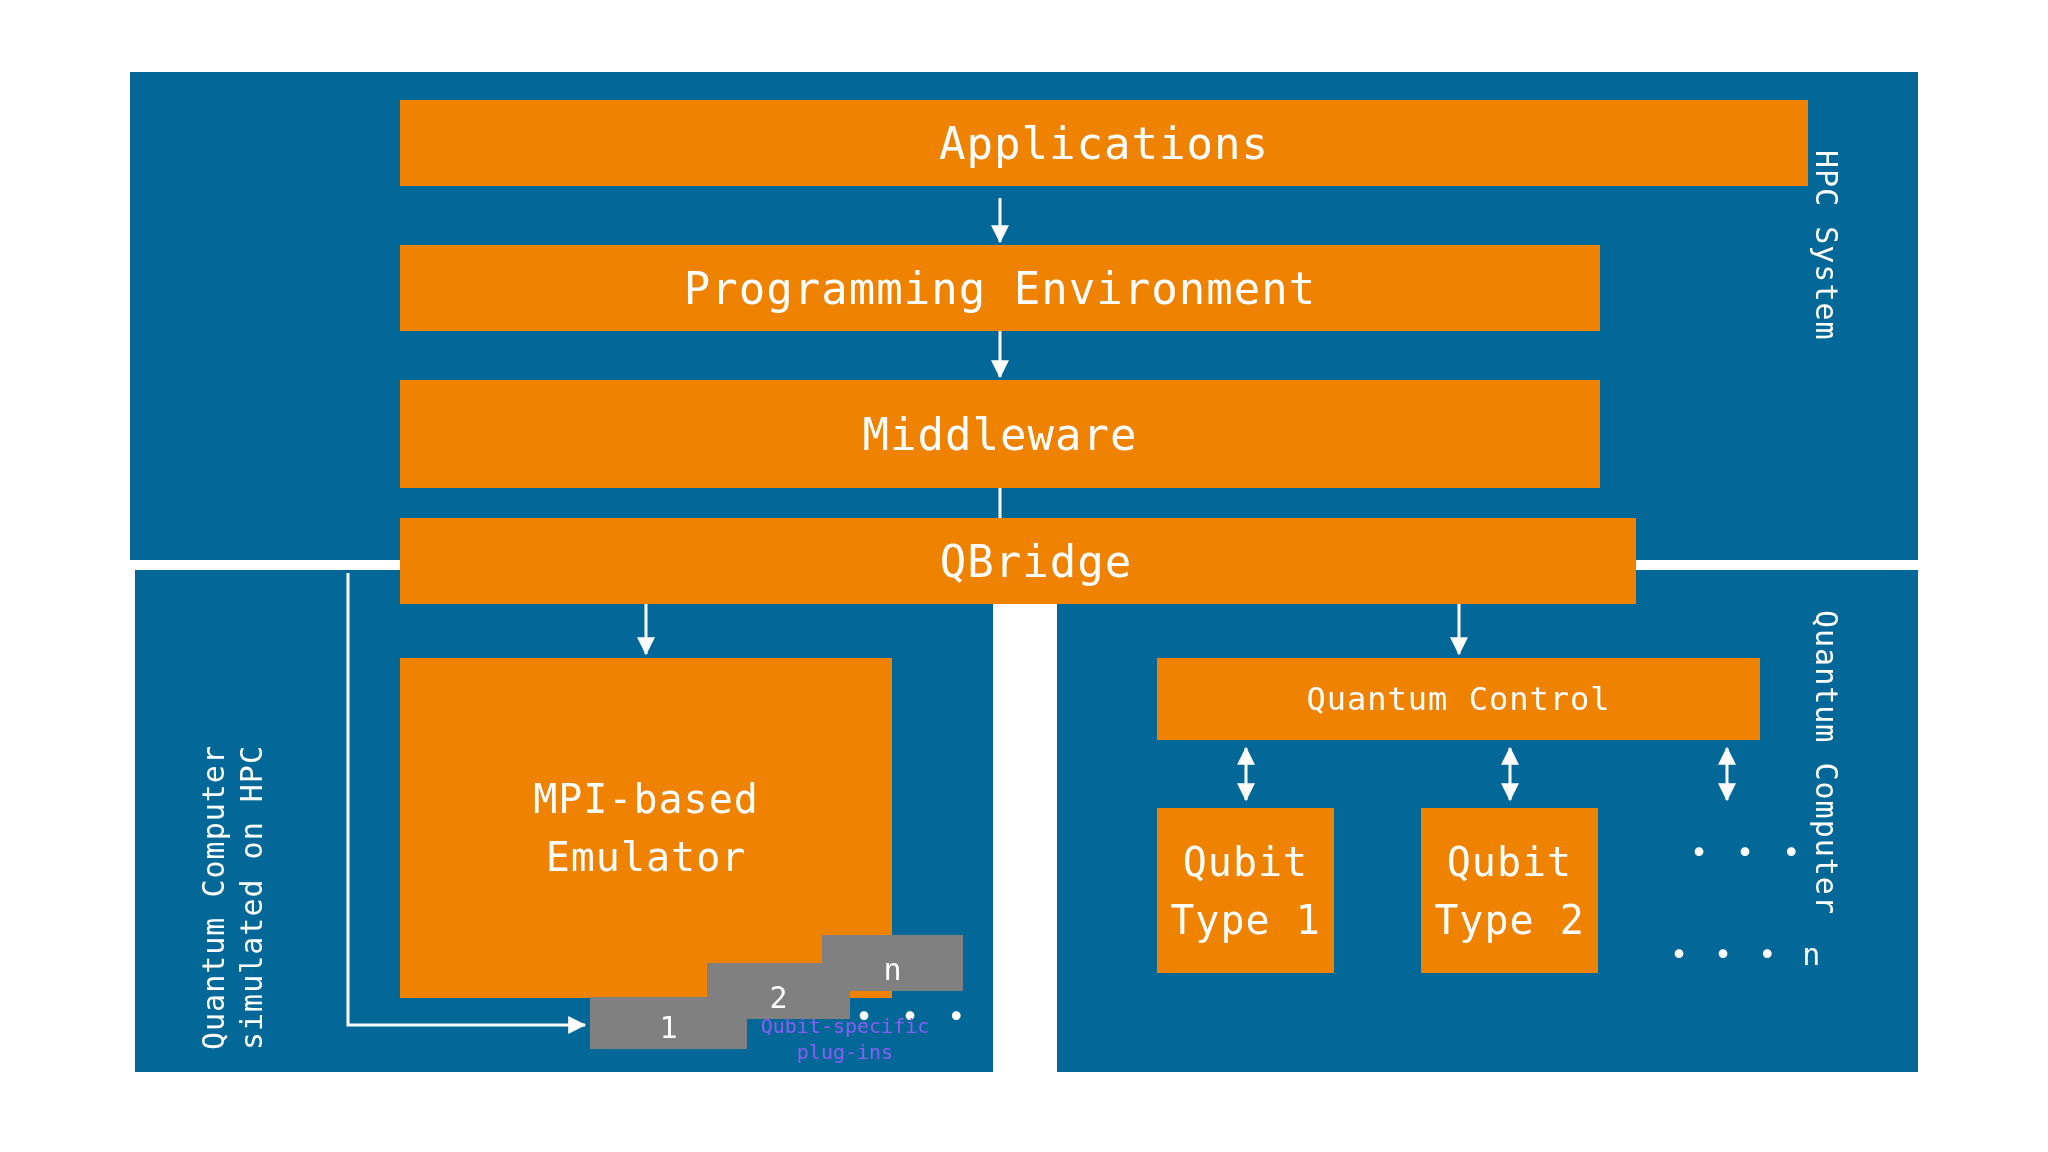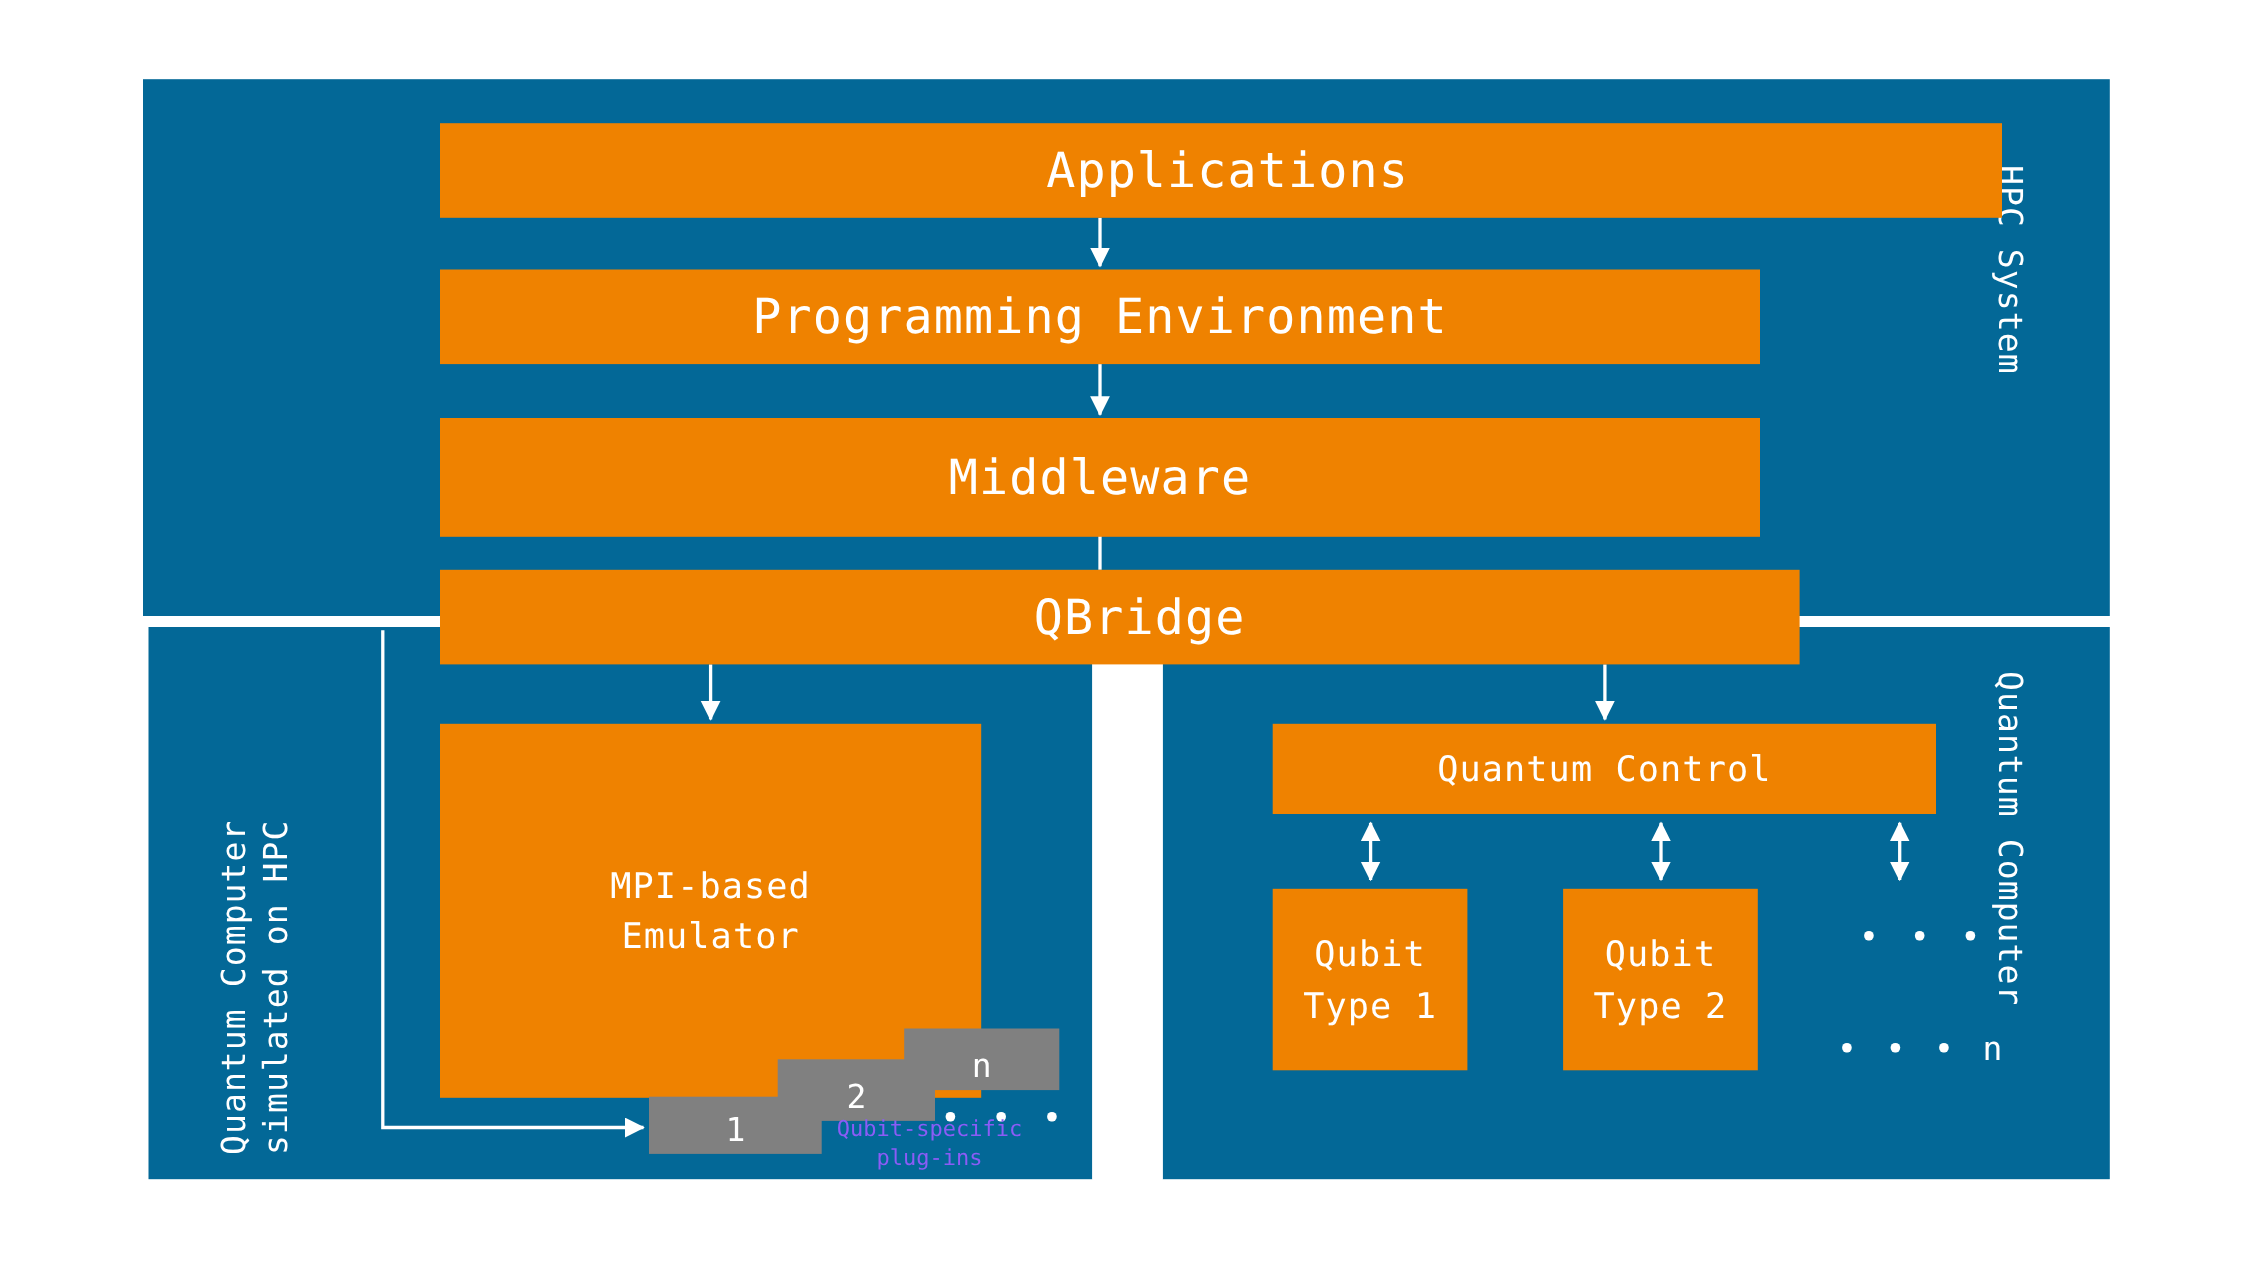--- a/index.html
+++ b/index.html
@@ -69,36 +69,36 @@
     position: absolute;
     background: #EF8200;
     color: #ffffff;
     display: flex;
     align-items: center;
     justify-content: center;
     font-size: 44px;
     letter-spacing: 1px;
     z-index: 4;
   }
-  #bar-applications { left: 400px; top: 112px; width: 1408px; height: 86px; padding-left: 12px; }
+  #bar-applications { left: 400px; top: 100px; width: 1408px; height: 86px; }
   #bar-progenv      { left: 400px; top: 245px; width: 1200px; height: 86px; }
   #bar-middleware   { left: 400px; top: 380px; width: 1200px; height: 108px; }
   #bar-qbridge      { left: 400px; top: 518px; width: 1200px; height: 86px; padding-left: 36px; }
 
   
   .obox {
     position: absolute;
     background: #EF8200;
     color: #ffffff;
     display: flex;
     flex-direction: column;
     align-items: center;
     justify-content: center;
     text-align: center;
-    font-size: 32px;
+    font-size: 40px;
     line-height: 1.45;
     letter-spacing: 1px;
     z-index: 4;
   }
   #box-emulator      { left: 400px;  top: 658px; width: 492px; height: 340px; }
   #box-quantum-ctrl  { left: 1157px; top: 658px; width: 603px; height: 82px;  font-size: 32px; }
   #box-qubit-type-1  { left: 1157px; top: 808px; width: 177px; height: 165px; }
   #box-qubit-type-2  { left: 1421px; top: 808px; width: 177px; height: 165px; }
   .obox .line { display: block; }
 

